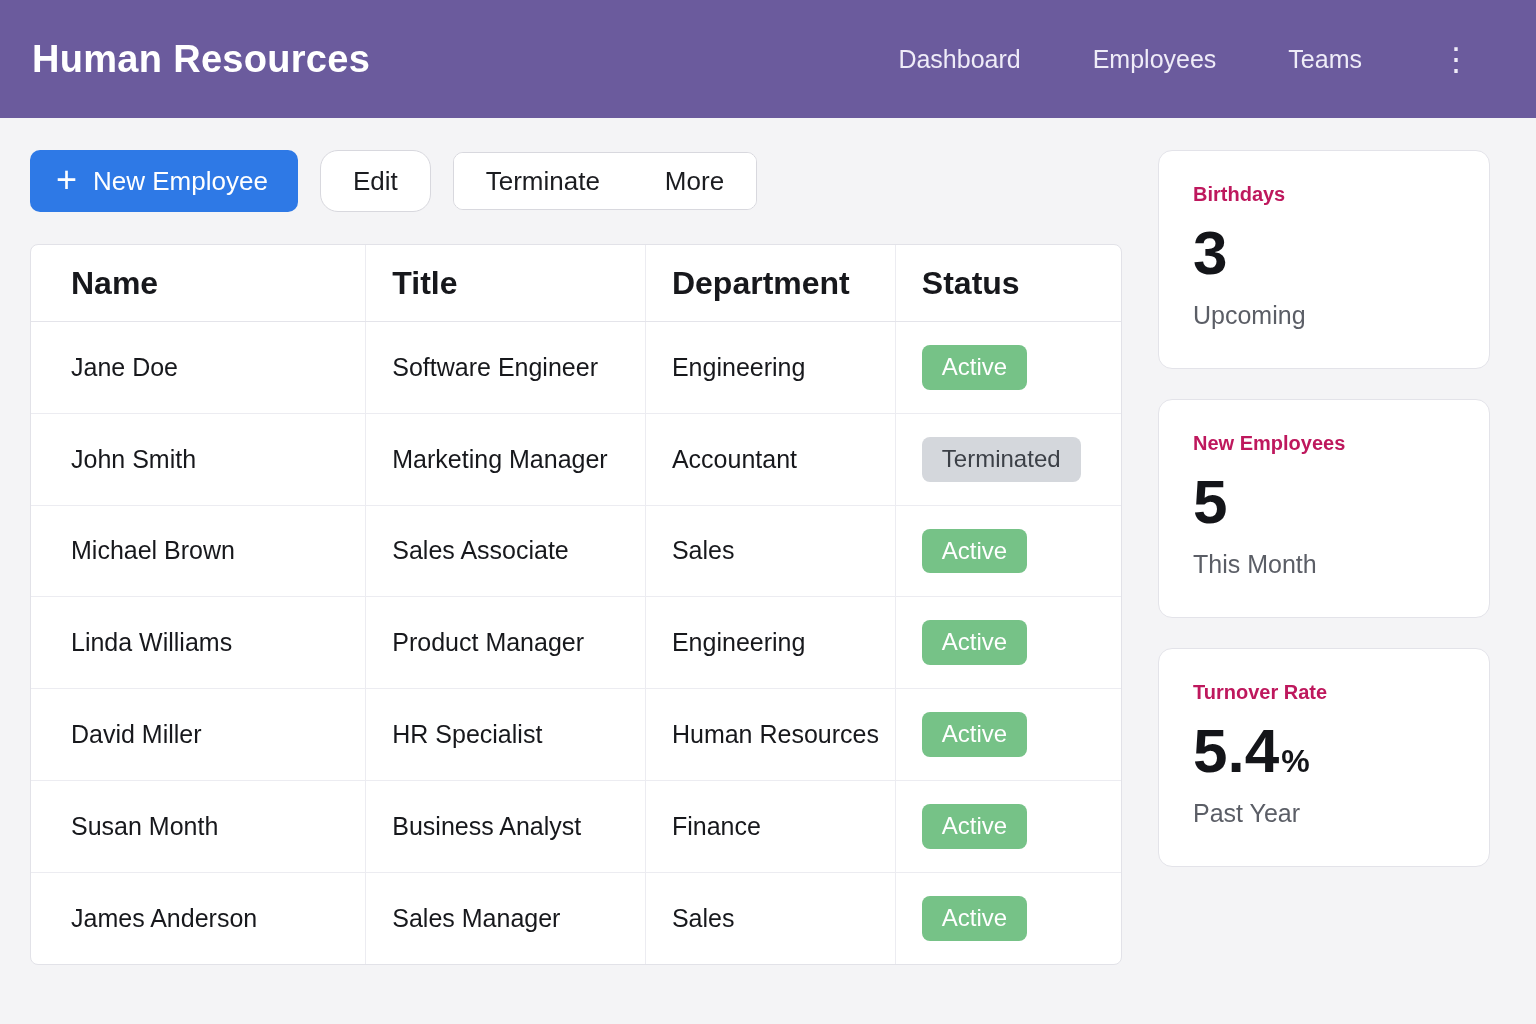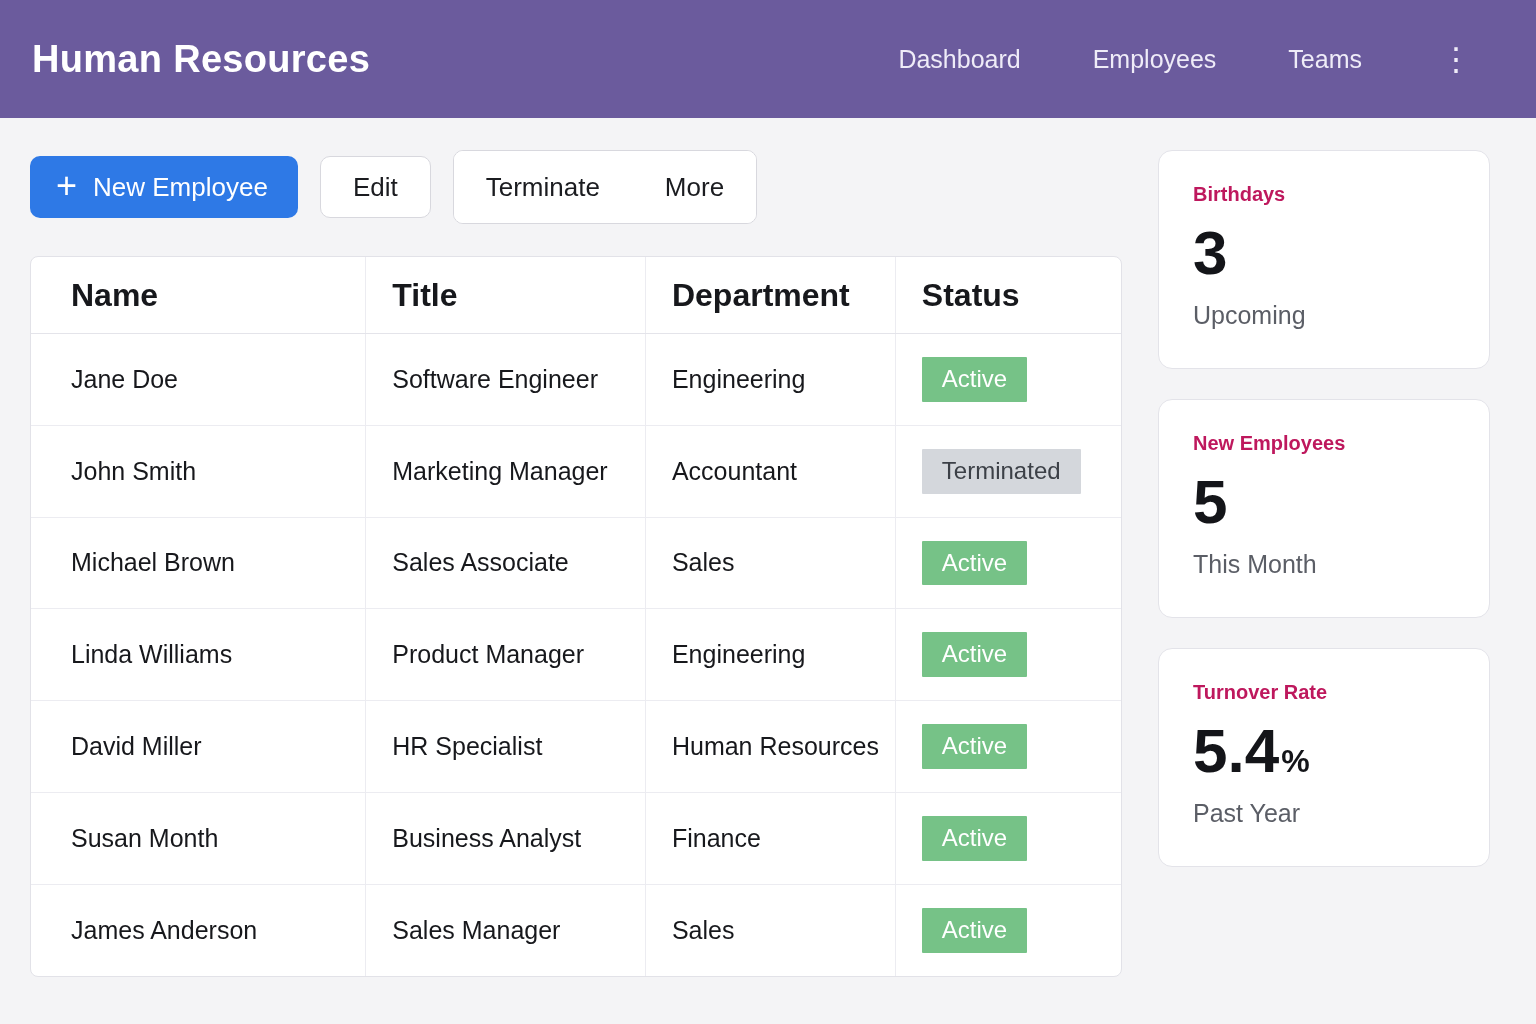--- a/index.html
+++ b/index.html
@@ -73,36 +73,36 @@
     font-family: inherit;
     display: flex;
     align-items: center;
     gap: 16px;
     cursor: pointer;
   }
   .plus-icon { font-size: 36px; font-weight: normal; line-height: 1; margin-top: -3px; }
   .btn {
     background: #ffffff;
     border: 1px solid #d8d8de;
-    border-radius: 10px;
+    border-radius: 18px;
     height: 62px;
     padding: 0 32px;
     font-size: 26px;
     font-family: inherit;
     color: #1b1c20;
     cursor: pointer;
   }
   .btn-group {
     display: flex;
     align-items: flex-start;
     background: #ffffff;
     border: 1px solid #d8d8de;
     border-radius: 10px;
     overflow: hidden;
-    height: 74px;
+    height: 58px;
   }
   .btn-group .btn { border: none; border-radius: 0; height: 100%; }
   .btn-group .divider { width: 1px; background: #d8d8de; }
 
   
   .table-card {
     margin-top: 32px;
     background: #ffffff;
     border: 1px solid #e2e2e8;
     border-radius: 8px;
@@ -129,21 +129,21 @@
     border-bottom: 1px solid #ececf1;
     border-right: 1px solid #ececf1;
     white-space: nowrap;
   }
   td:first-child { padding-left: 40px; }
   td:last-child { border-right: none; }
   tbody tr:last-child td { border-bottom: none; }
   .badge {
     display: inline-block;
     padding: 8px 20px;
-    border-radius: 1px;
+    border-radius: 8px;
     font-size: 24px;
     line-height: 1.2;
   }
   .badge-active { background: #76c287; color: #ffffff; }
   .badge-terminated { background: #d4d7dc; color: #3c4047; }
 
   
   .card {
     background: #ffffff;
     border: 1px solid #e3e3e9;

